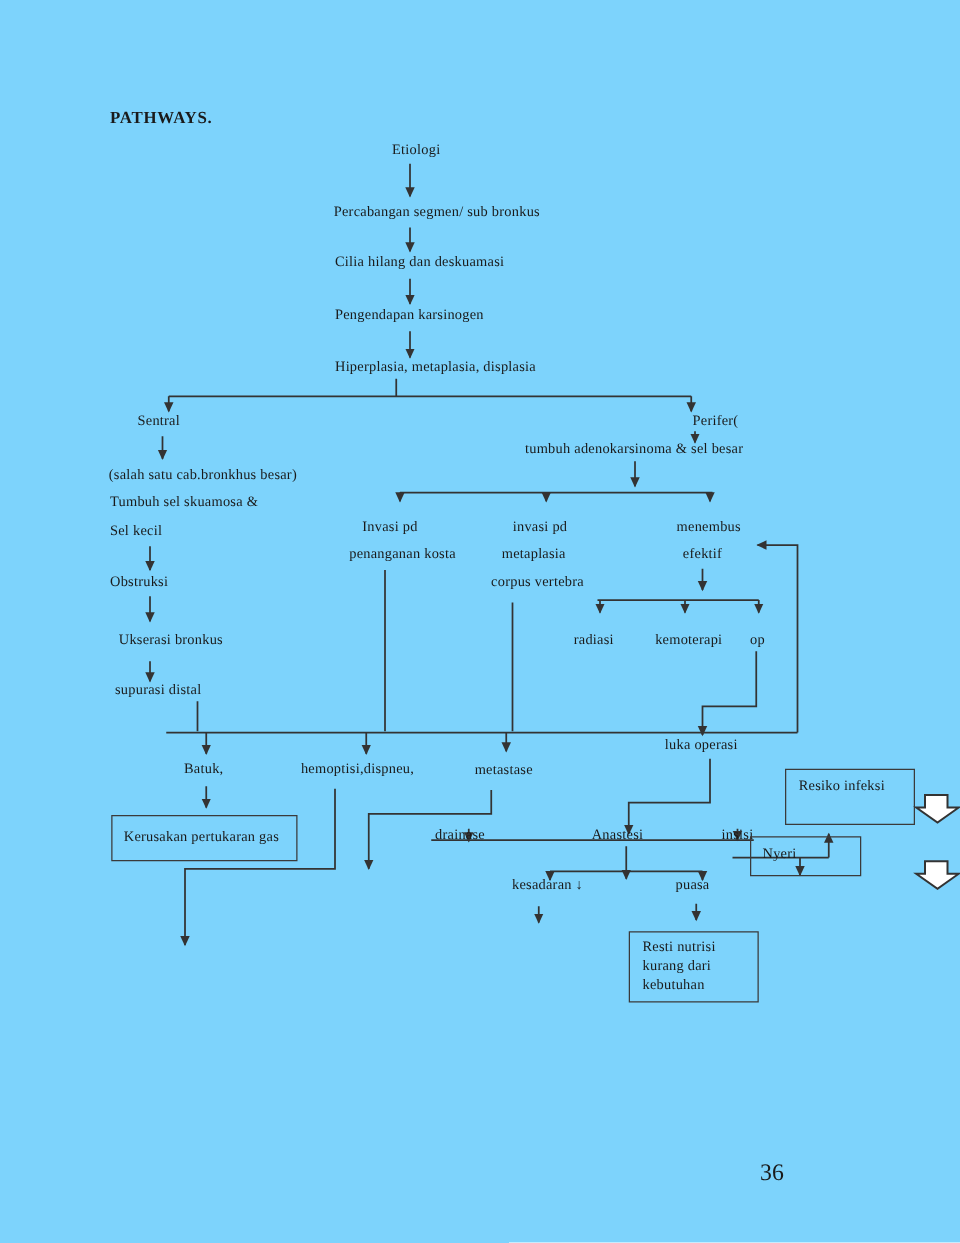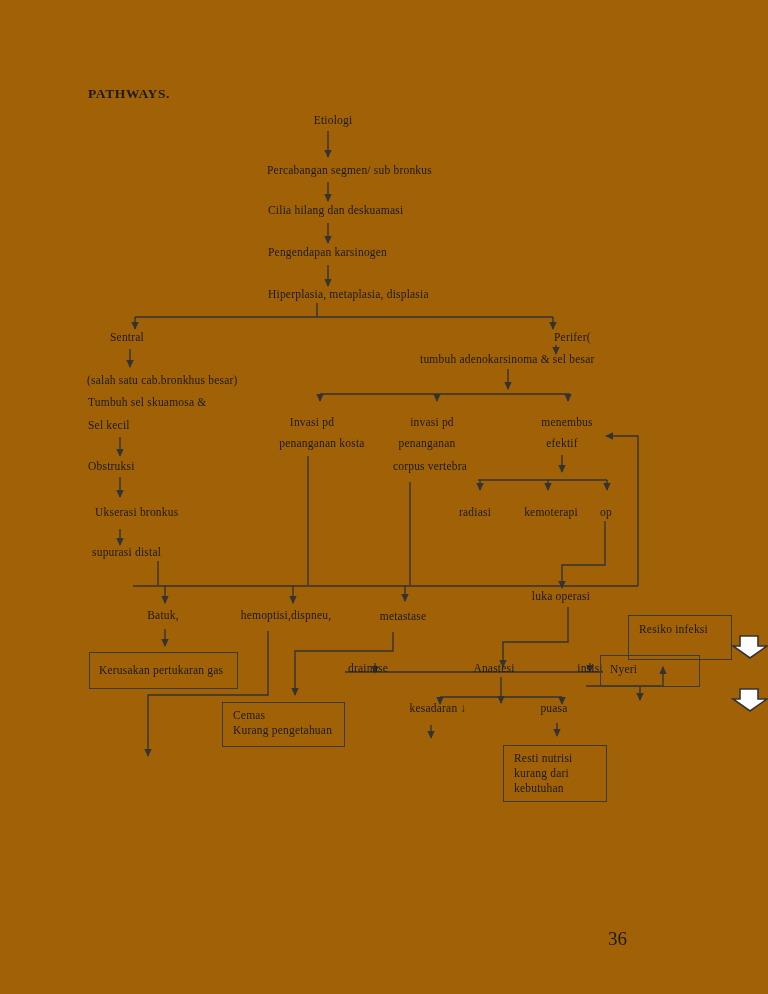--- a/index.html
+++ b/index.html
@@ -1,16 +1,16 @@
 <!DOCTYPE html>
 <html><head>
 <meta charset="utf-8">
 <style>
   html,body{margin:0;padding:0;background:#ffffff;}
-  #page{position:relative;width:768px;height:994px;background:#a16207;overflow:hidden;
+  #page{position:relative;width:768px;height:994px;background:#7dd3fc;overflow:hidden;
         font-family:"Liberation Serif","DejaVu Serif",serif;color:#1a1a1a;}
   #wires{position:absolute;left:0;top:0;width:768px;height:994px;}
   .lbl{position:absolute;white-space:pre;font-size:11.5px;line-height:12px;letter-spacing:0.2px;}
   .lbl-c{transform:translateX(-50%);}
   .title{position:absolute;font-weight:bold;font-size:13.5px;letter-spacing:0.6px;}
   .pageno{position:absolute;font-size:19px;}
   .box{position:absolute;border:1.5px solid #3a3a3a;background:transparent;box-sizing:border-box;}
   .bl{white-space:pre;font-size:11.5px;line-height:15px;letter-spacing:0.2px;}
   .pad{padding:5px 4px 0 9px;}
   .vcenter{display:flex;align-items:center;padding-left:9px;}
@@ -114,21 +114,21 @@
   <div class="lbl" style="left:87px;top:374px">(salah satu cab.bronkhus besar)</div>
   <div class="lbl" style="left:88px;top:396px">Tumbuh sel skuamosa &amp;</div>
   <div class="lbl" style="left:88px;top:419px">Sel kecil</div>
   <div class="lbl" style="left:88px;top:460px">Obstruksi</div>
   <div class="lbl" style="left:95px;top:506px">Ukserasi bronkus</div>
   <div class="lbl" style="left:92px;top:546px">supurasi distal</div>
 
   <div class="lbl lbl-c" style="left:312px;top:416px">Invasi pd</div>
   <div class="lbl lbl-c" style="left:322px;top:437px">penanganan kosta</div>
   <div class="lbl lbl-c" style="left:432px;top:416px">invasi pd</div>
-  <div class="lbl lbl-c" style="left:427px;top:437px">penanganan</div>
+  <div class="lbl lbl-c" style="left:427px;top:437px">metaplasia</div>
   <div class="lbl lbl-c" style="left:430px;top:460px">corpus vertebra</div>
   <div class="lbl lbl-c" style="left:567px;top:416px">menembus</div>
   <div class="lbl lbl-c" style="left:562px;top:437px">efektif</div>
 
   <div class="lbl lbl-c" style="left:475px;top:506px">radiasi</div>
   <div class="lbl lbl-c" style="left:551px;top:506px">kemoterapi</div>
   <div class="lbl lbl-c" style="left:606px;top:506px">op</div>
   <div class="lbl lbl-c" style="left:561px;top:590px">luka operasi</div>
 
   <div class="lbl lbl-c" style="left:163px;top:609px">Batuk,</div>
@@ -138,35 +138,31 @@
   <div class="lbl lbl-c" style="left:368px;top:662px">drainase</div>
   <div class="lbl lbl-c" style="left:494px;top:662px">Anastesi</div>
   <div class="lbl lbl-c" style="left:590px;top:662px">insisi</div>
   <div class="lbl lbl-c" style="left:438px;top:702px">kesadaran ↓</div>
   <div class="lbl lbl-c" style="left:554px;top:702px">puasa</div>
 
   <div class="box vcenter" style="left:89px;top:652px;width:149px;height:37px">
     <div class="bl">Kerusakan pertukaran gas</div>
   </div>
 
-  <div class="box pad" style="left:222px;top:702px;width:123px;height:45px;padding-left:10px">
-    <div class="bl">Cemas</div>
-    <div class="bl">Kurang pengetahuan</div>
-  </div>
 
 
 
   <div class="box pad" style="left:503px;top:745px;width:104px;height:57px;padding-left:10px">
     <div class="bl">Resti nutrisi</div>
     <div class="bl">kurang dari</div>
     <div class="bl">kebutuhan</div>
   </div>
 
   <div class="box pad" style="left:628px;top:615px;width:104px;height:45px;padding-left:10px;padding-top:6px">
     <div class="bl">Resiko infeksi</div>
   </div>
 
-  <div class="box pad" style="left:600px;top:655px;width:100px;height:32px;padding-top:6px">
+  <div class="box pad" style="left:600px;top:669px;width:89px;height:32px;padding-top:6px">
     <div class="bl">Nyeri</div>
   </div>
 
 
 </div>
 
 </body></html>

